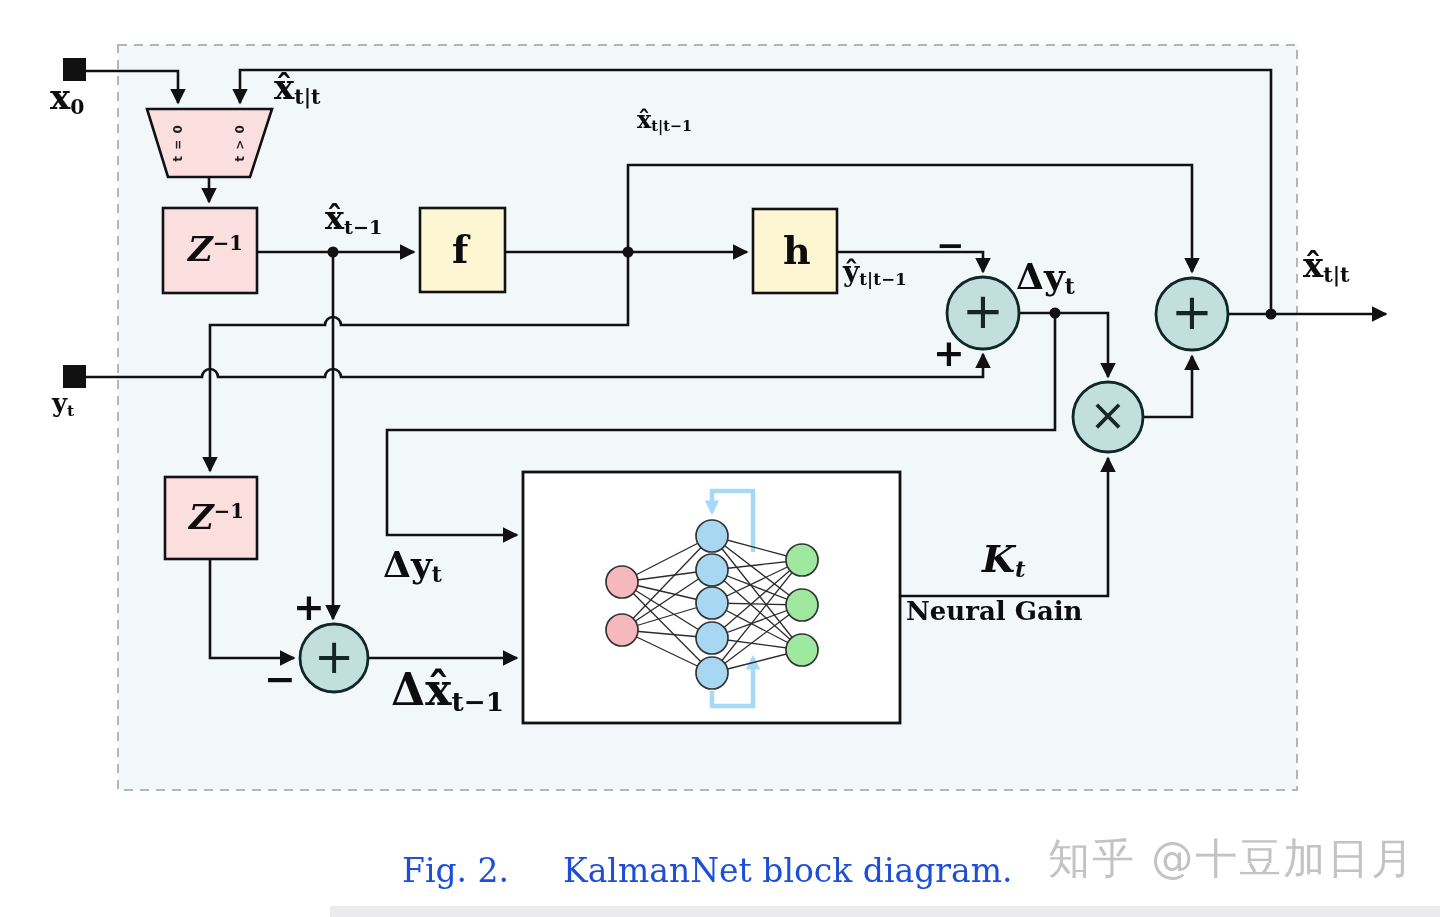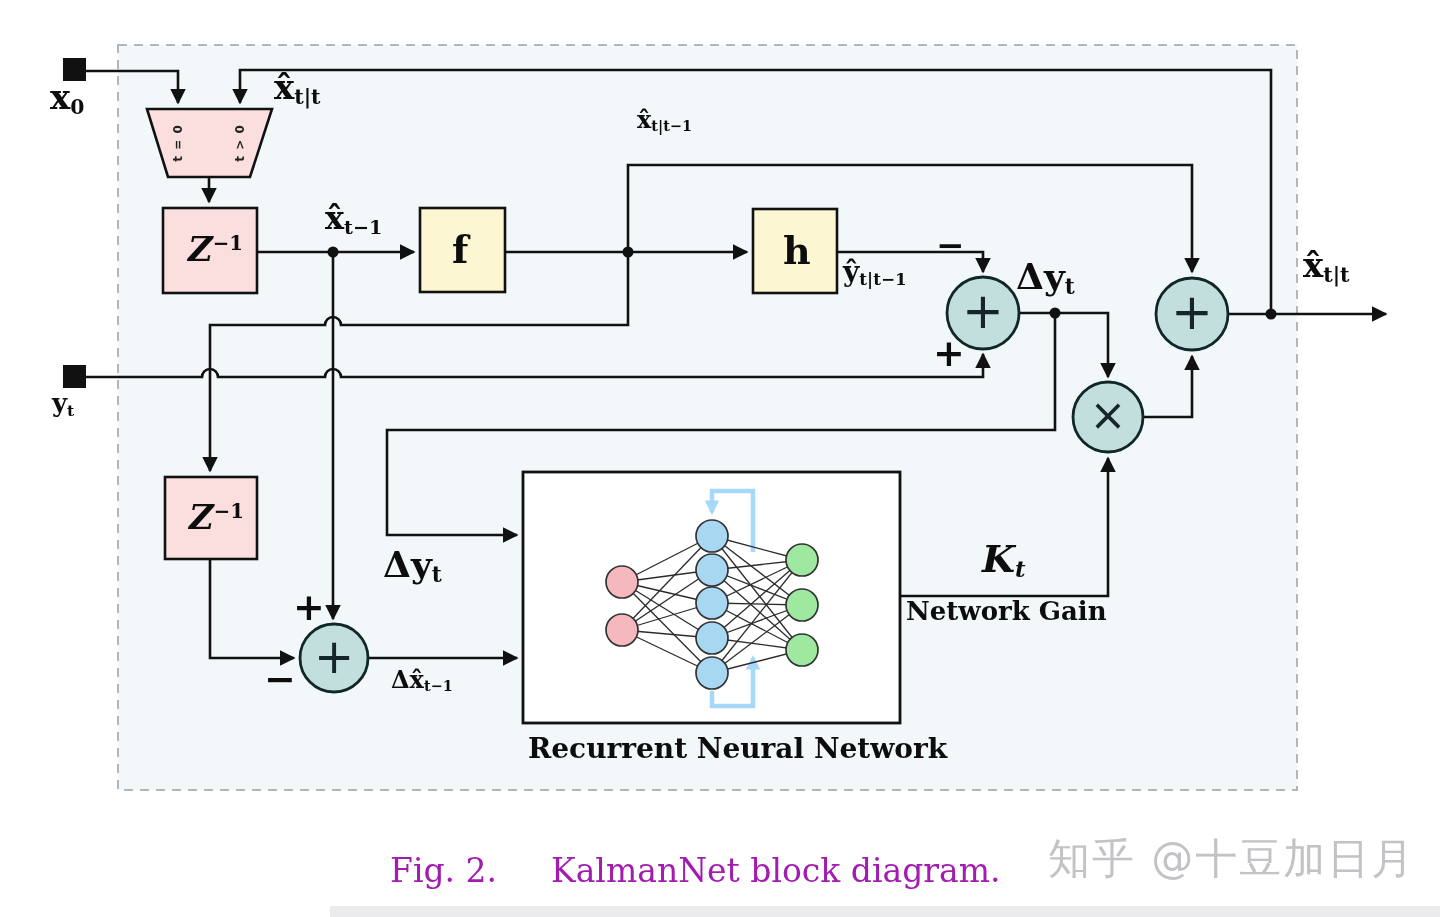--- a/index.html
+++ b/index.html
@@ -26,21 +26,21 @@
   .mlabel{position:absolute;font-weight:bold;color:#0d0d0d;white-space:nowrap;line-height:1;}
   .mlabel .sb{font-size:0.60em;font-weight:bold;vertical-align:-0.24em;}
   .mlabel .sp{font-size:0.58em;font-weight:bold;vertical-align:0.55em;}
   .ital{font-style:italic;}
   .op{position:absolute;transform:translate(-50%,-54%);font-family:"DejaVu Sans",sans-serif;
       color:#14262a;line-height:1;}
   .muxtext{position:absolute;width:64px;height:18px;text-align:center;
       transform:rotate(-90deg);transform-origin:center;
       font-family:"DejaVu Sans",sans-serif;font-size:12px;font-weight:600;
       letter-spacing:1px;color:#222;line-height:18px;}
-  .caption{position:absolute;left:390px;top:851px;font-size:33px;color:#a21caf;}
+  .caption{position:absolute;left:402px;top:851px;font-size:33px;color:#1d4ed8;}
   .caption .gap{margin-right:54px;}
   .watermark{position:absolute;left:1048px;top:831px;font-size:42px;
       font-family:"DejaVu Sans",sans-serif;color:var(--watermark-gray,#c3c3c7);
       letter-spacing:2px;}
   .bottom-strip{position:absolute;left:330px;top:906px;width:1110px;height:11px;
       background:#ebebed;}
 </style>
 </head>
 <body>
 
@@ -145,26 +145,25 @@
   <div class="mlabel" style="left:274px;top:70px;font-size:34px"><span>x̂</span><span class="sb">t|t</span></div>
   <div class="mlabel" style="left:325px;top:202px;font-size:32px"><span>x̂</span><span class="sb">t−1</span></div>
   <div class="mlabel" style="left:637px;top:108px;font-size:24px"><span>x̂</span><span class="sb">t|t−1</span></div>
   <div class="mlabel" style="left:843px;top:258px;font-size:28px"><span>ŷ</span><span class="sb">t|t−1</span></div>
   <div class="mlabel" style="left:936px;top:228px;font-size:34px"><span>−</span></div>
   <div class="mlabel" style="left:933px;top:334px;font-size:38px"><span>+</span></div>
   <div class="mlabel" style="left:1016px;top:258px;font-size:36px"><span>Δy</span><span class="sb">t</span></div>
   <div class="mlabel" style="left:1303px;top:248px;font-size:34px"><span>x̂</span><span class="sb">t|t</span></div>
   <div class="mlabel" style="left:52px;top:390px;font-size:26px"><span>y</span><span class="sb">t</span></div>
   <div class="mlabel" style="left:383px;top:546px;font-size:36px"><span>Δy</span><span class="sb">t</span></div>
-  <div class="mlabel" style="left:391px;top:668px;font-size:24px"><span>Δx̂</span><span class="sb">t−1</span></div>
+  <div class="mlabel" style="left:391px;top:668px;font-size:44px"><span>Δx̂</span><span class="sb">t−1</span></div>
   <div class="mlabel" style="left:293px;top:588px;font-size:38px"><span>+</span></div>
   <div class="mlabel" style="left:264px;top:660px;font-size:38px"><span>−</span></div>
   <div class="mlabel ital" style="left:982px;top:540px;font-size:38px"><span>K</span><span class="sb">t</span></div>
-  <div class="mlabel" style="left:906px;top:598px;font-size:26px"><span>Network Gain</span></div>
-  <div class="mlabel" style="left:528px;top:735px;font-size:28px"><span>Recurrent Neural Network</span></div>
+  <div class="mlabel" style="left:906px;top:598px;font-size:26px"><span>Neural Gain</span></div>
 
   <div class="mlabel" style="left:188px;top:232px;font-size:34px"><span class="ital">Z</span><span class="sp">−1</span></div>
   <div class="mlabel" style="left:189px;top:500px;font-size:34px"><span class="ital">Z</span><span class="sp">−1</span></div>
   <div class="mlabel" style="left:452px;top:231px;font-size:38px"><span>f</span></div>
   <div class="mlabel" style="left:783px;top:232px;font-size:38px"><span>h</span></div>
 
   <div class="muxtext" style="left:146px;top:134px;">t = 0</div>
   <div class="muxtext" style="left:208px;top:134px;">t &gt; 0</div>
 
   <div class="op" style="left:983px;top:313px;font-size:50px">+</div>

